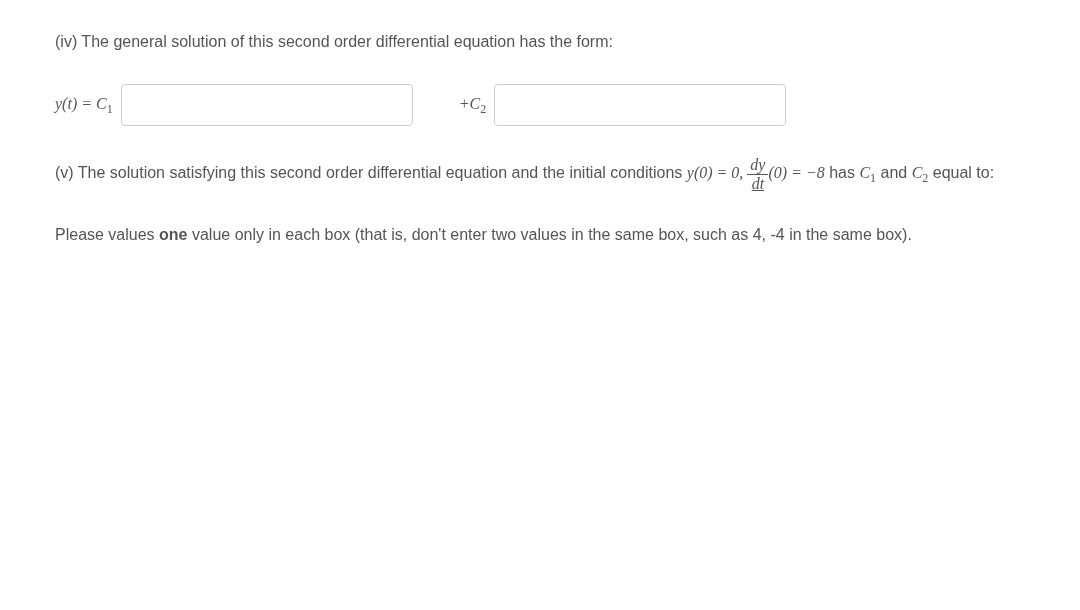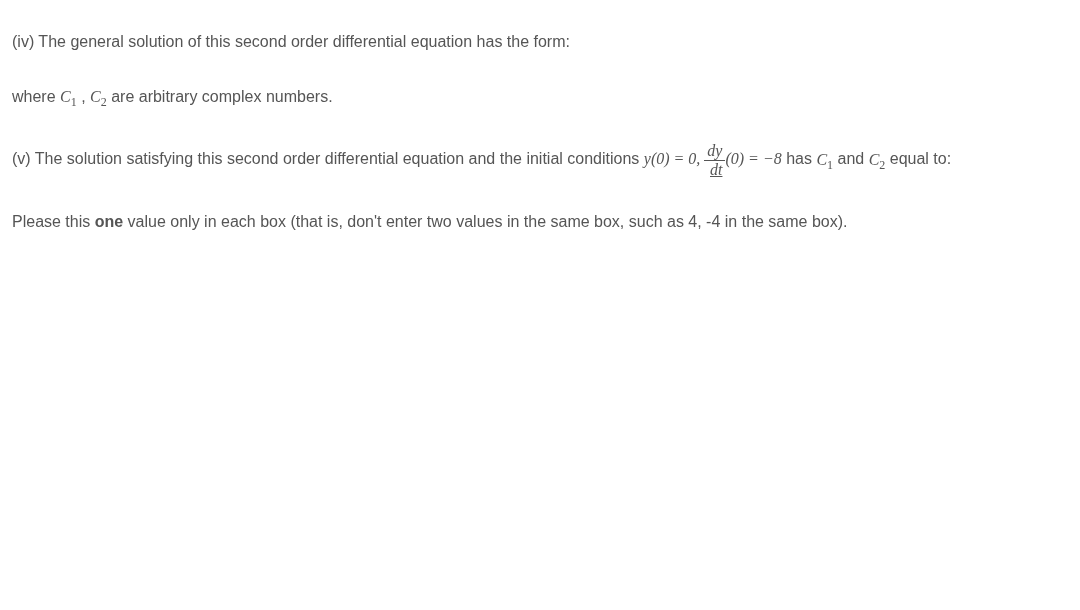--- a/index.html
+++ b/index.html
@@ -10,20 +10,21 @@
     body {
       font-family: Arial, Helvetica, sans-serif;
       font-size: 16px;
       color: #555;
       padding: 30px 12px 20px 12px;
       line-height: 1.5;
       width: 1080px;
     }
     .section {
       margin-bottom: 30px;
+      margin-left: 43px;
     }
     .question-text {
       color: #555;
       margin-bottom: 30px;
     }
     .equation-row {
       display: flex;
       align-items: center;
       gap: 8px;
       margin-bottom: 30px;
@@ -58,21 +59,21 @@
       color: #555;
       margin-bottom: 30px;
       line-height: 1.6;
     }
     .bold {
       font-weight: bold;
     }
     .frac {
       display: inline-block;
       vertical-align: middle;
-      text-align: right;
+      text-align: center;
       font-family: Georgia, 'Times New Roman', serif;
       font-style: italic;
       line-height: 1.1;
     }
     .frac .num {
       display: block;
       border-bottom: 1px solid #555;
       padding: 0 3px;
     }
     .frac .den {
@@ -89,30 +90,37 @@
       gap: 8px;
       margin-bottom: 30px;
     }
   </style>
 </head>
 <body>
 
 <div class="section">
   <div class="question-text">(iv) The general solution of this second order differential equation has the form:</div>
 
+  <div class="equation-row">
+    <span class="math">
+      <span>y(t) = C</span><span class="sub">1</span>
+    </span>
+    <input type="text" class="input-wide gap-right" style="">
+    <span class="math">
+      <span>+C</span><span class="sub">2</span>
+    </span>
+    <input type="text" class="input-wide" style="">
+  </div>
 
-  <div class="paragraph">
-    <span>where </span><span class="math"><span>C</span><span class="sub">1</span></span><span> , </span><span class="math"><span>C</span><span class="sub">2</span></span><span> are arbitrary complex numbers.</span>
-  </div>
 
 </div>
 
 <div class="section">
   <div class="paragraph">
     <span>(v) The solution satisfying this second order differential equation and the initial conditions </span><span class="math">y(0) = 0, </span><span class="frac"><span class="num">dy</span><span class="den">dt</span></span><span class="math">(0) = −8</span><span> has </span><span class="math"><span>C</span><span class="sub">1</span></span><span> and </span><span class="math"><span>C</span><span class="sub">2</span></span><span> equal to:</span>
   </div>
 
 
 
   <div class="paragraph">
-    <span>Please this </span><span class="bold">one</span><span> value only in each box (that is, don't enter two values in the same box, such as 4, -4 in the same box).</span>
+    <span>Please values </span><span class="bold">one</span><span> value only in each box (that is, don't enter two values in the same box, such as 4, -4 in the same box).</span>
   </div>
 </div>
 
 </body></html>

